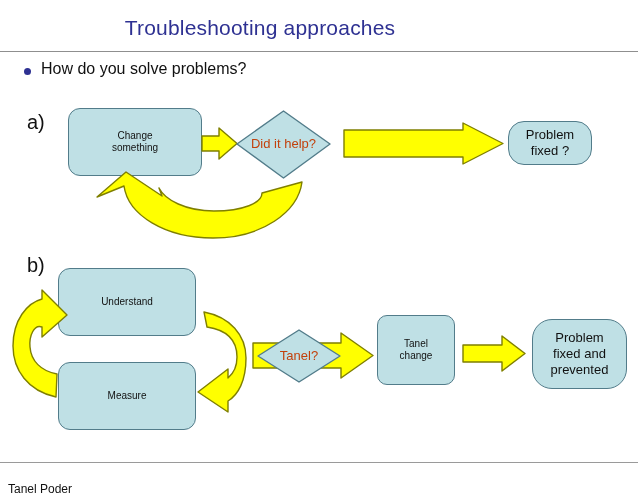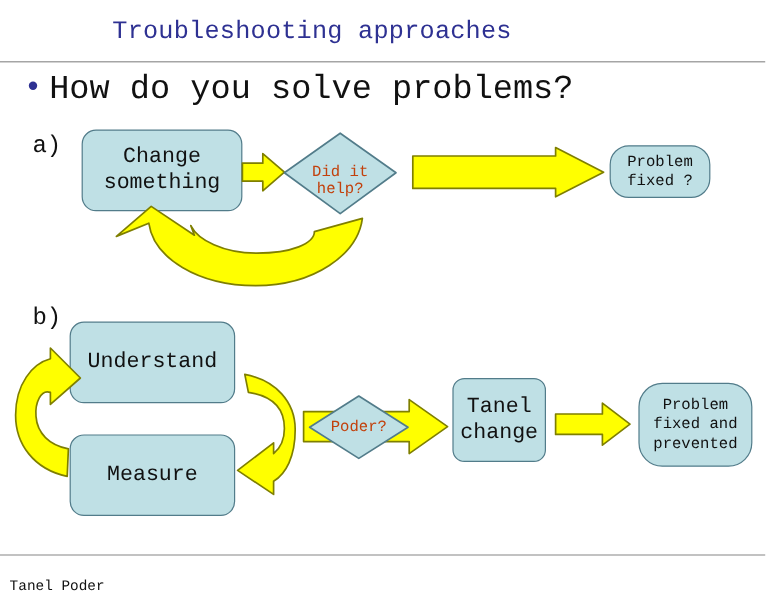--- a/index.html
+++ b/index.html
@@ -1,34 +1,34 @@
 <!DOCTYPE html>
 <html><head>
 <meta charset="utf-8">
 <style>
   html,body{margin:0;padding:0;background:#fff;}
   .slide{
     position:relative;width:638px;height:493px;background:#ffffff;
-    font-family:Liberation Mono, monospace;color:#1a1a1a;overflow:hidden;
+    font-family:Liberation Sans, sans-serif;color:#1a1a1a;overflow:hidden;
   }
   .abs{position:absolute;}
   .title{
     left:0;top:16px;width:520px;text-align:center;
     font-size:21px;color:#2e3192;letter-spacing:0.2px;
   }
   .title-rule{left:0;top:51px;width:638px;height:1px;background:#8f8f8f;}
-  .bullet-row{left:22px;top:60px;display:flex;align-items:flex-start;font-size:28px;color:#111;}
+  .bullet-row{left:22px;top:60px;display:flex;align-items:flex-start;font-size:16px;color:#111;}
   .bullet-dot{width:7px;height:7px;border-radius:50%;background:#2e3192;margin:8px 10px 0 2px;flex:0 0 auto;}
   .seq-label{font-size:20px;color:#111;}
   .label-a{left:27px;top:111px;}
   .label-b{left:27px;top:254px;}
   .shape-box{
     background:#bfe0e5;border:1.4px solid #527c8a;border-radius:12px;
     display:flex;align-items:center;justify-content:center;text-align:center;
-    font-size:18px;line-height:1.25;color:#111;box-sizing:border-box;
+    font-size:10px;line-height:1.25;color:#111;box-sizing:border-box;
     white-space:pre-line;z-index:1;
   }
   .change-box{left:68px;top:108px;width:134px;height:68px;}
   .understand-box{left:58px;top:268px;width:138px;height:68px;}
   .measure-box{left:58px;top:362px;width:138px;height:68px;}
   .manage-box{left:377px;top:315px;width:78px;height:70px;border-radius:10px;}
   .fixed-box{left:508px;top:121px;width:84px;height:44px;border-radius:16px;font-size:13px;}
   .prevented-box{left:532px;top:319px;width:95px;height:70px;border-radius:20px;font-size:13px;}
   .diagram-svg{left:0;top:0;width:638px;height:493px;z-index:2;pointer-events:none;}
   .diamond-label{
@@ -77,18 +77,18 @@
       <polygon points="253,343 341,343 341,333 373,355.5 341,378 341,368 253,368"></polygon>
       <polygon points="463,345 502,345 502,336 525,353.5 502,371 502,362 463,362"></polygon>
     </g>
     <g stroke="#527c8a" stroke-width="1.4" fill="#bfe0e5" stroke-linejoin="round">
       <polygon points="237,144 283.5,111 330,144 283.5,178"></polygon>
       <polygon points="258,356 299,330 340,356 299,382"></polygon>
     </g>
   </svg>
 
   <div class="abs diamond-label did-help-label">Did it help?</div>
-  <div class="abs diamond-label sure-label">Poder?</div>
+  <div class="abs diamond-label sure-label">Tanel?</div>
 
   <div class="abs footer-rule"></div>
   <div class="abs footer">Tanel Poder</div>
 
 </div>
 
 </body></html>

